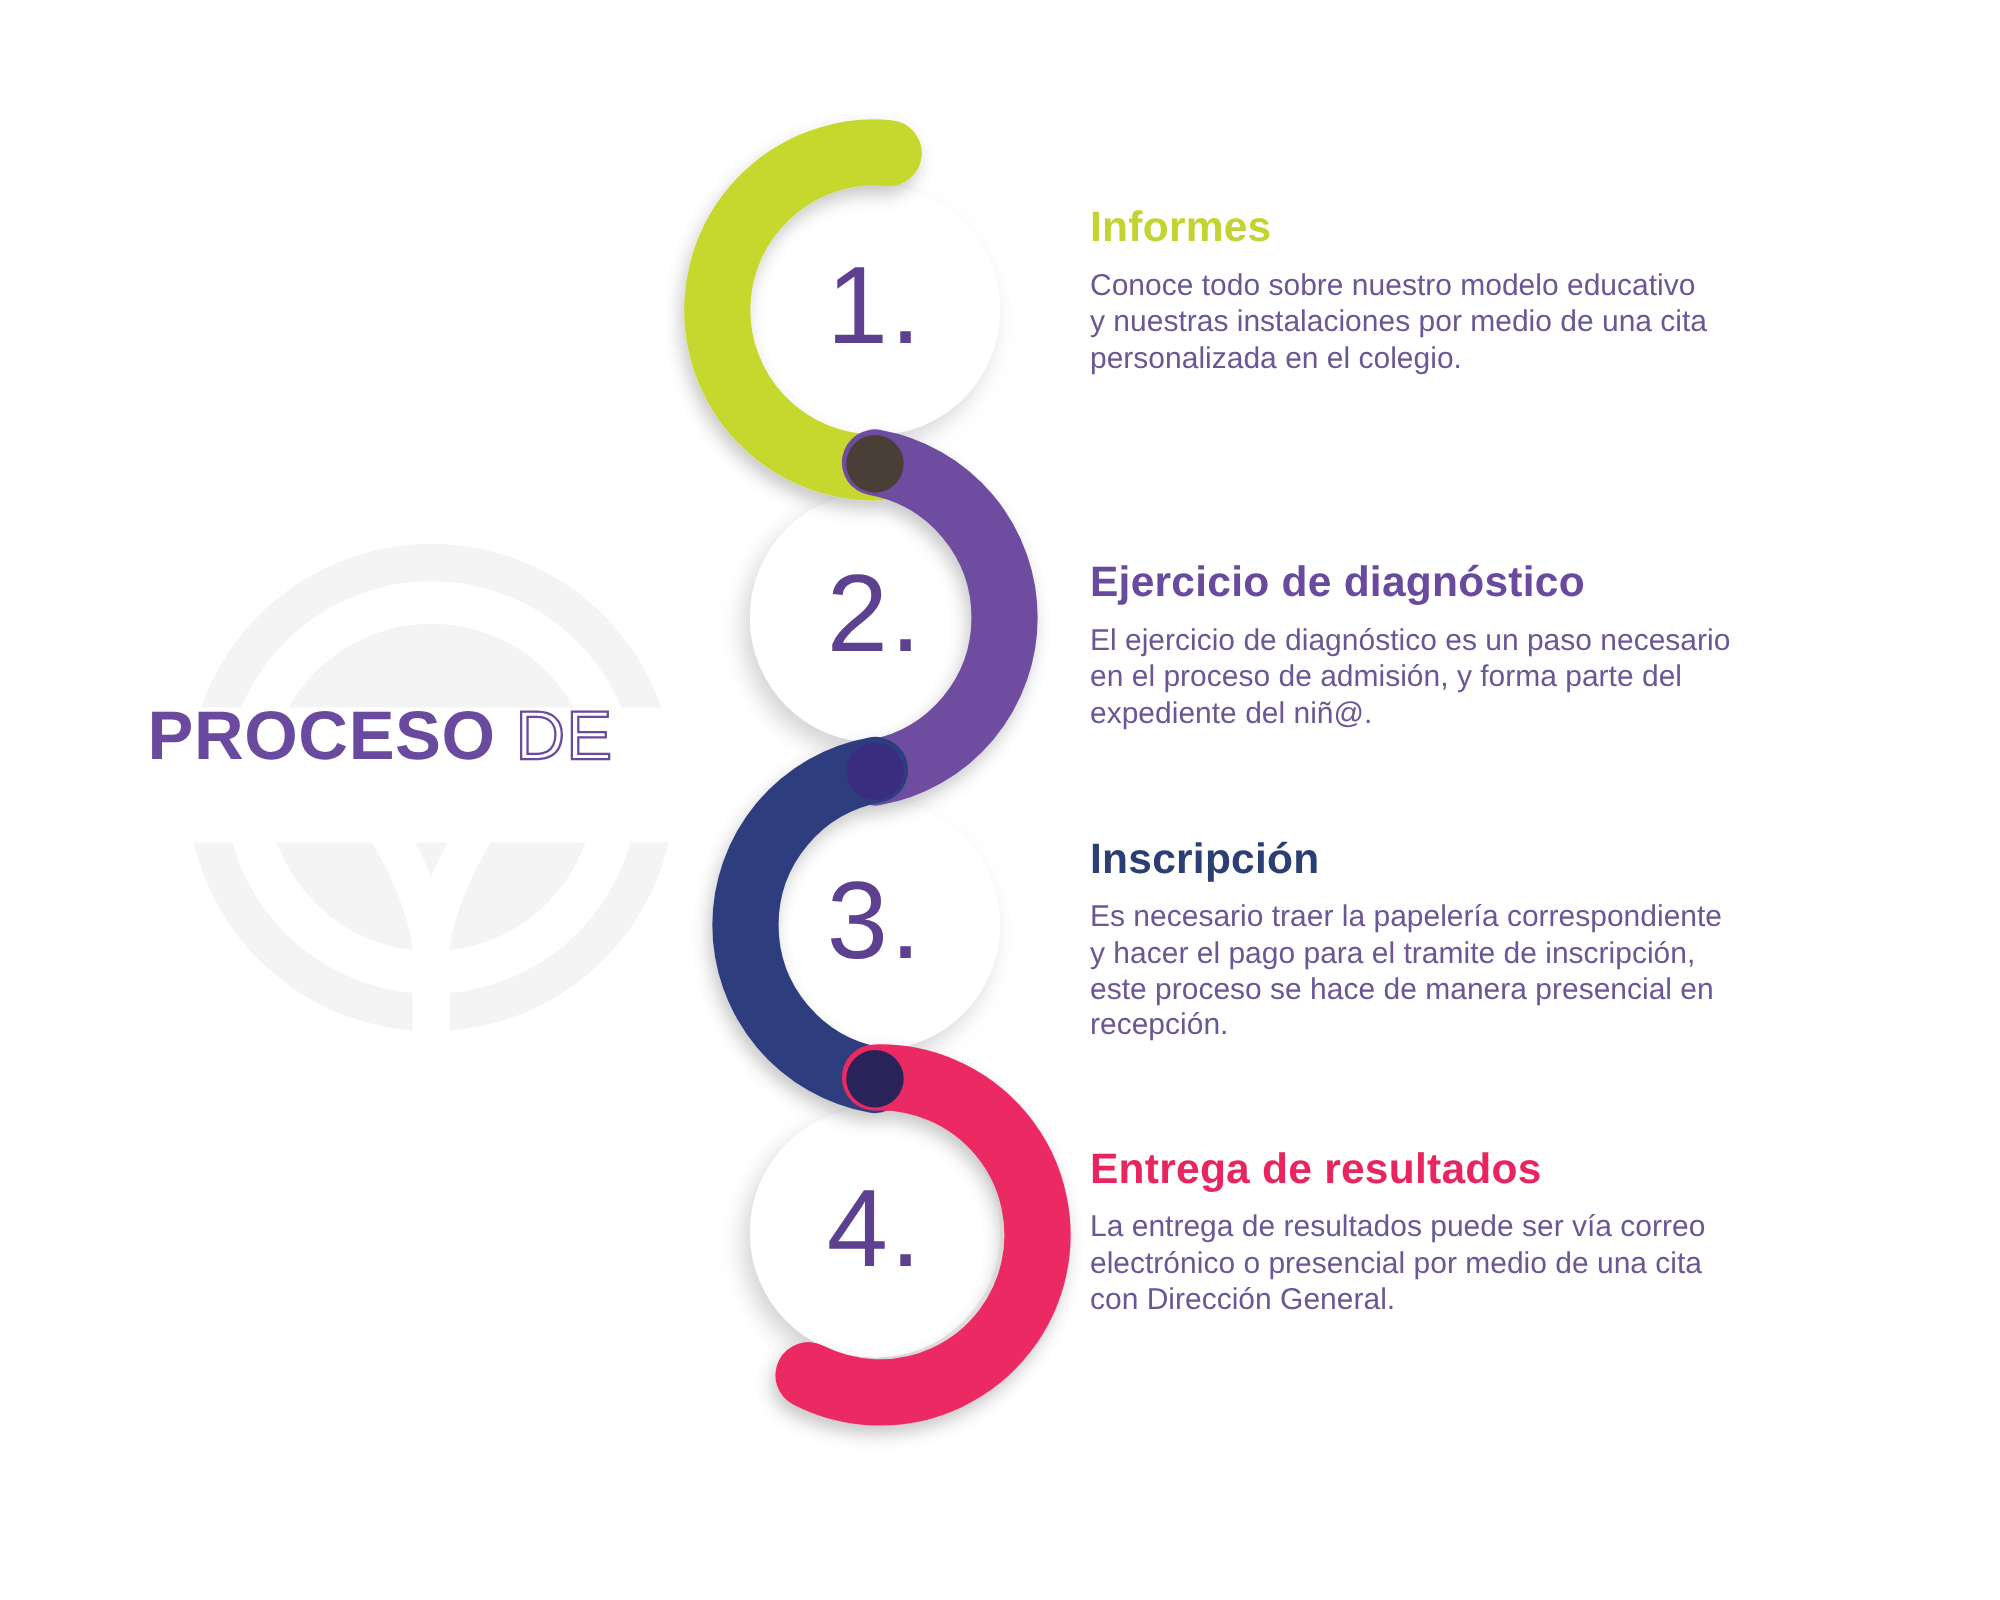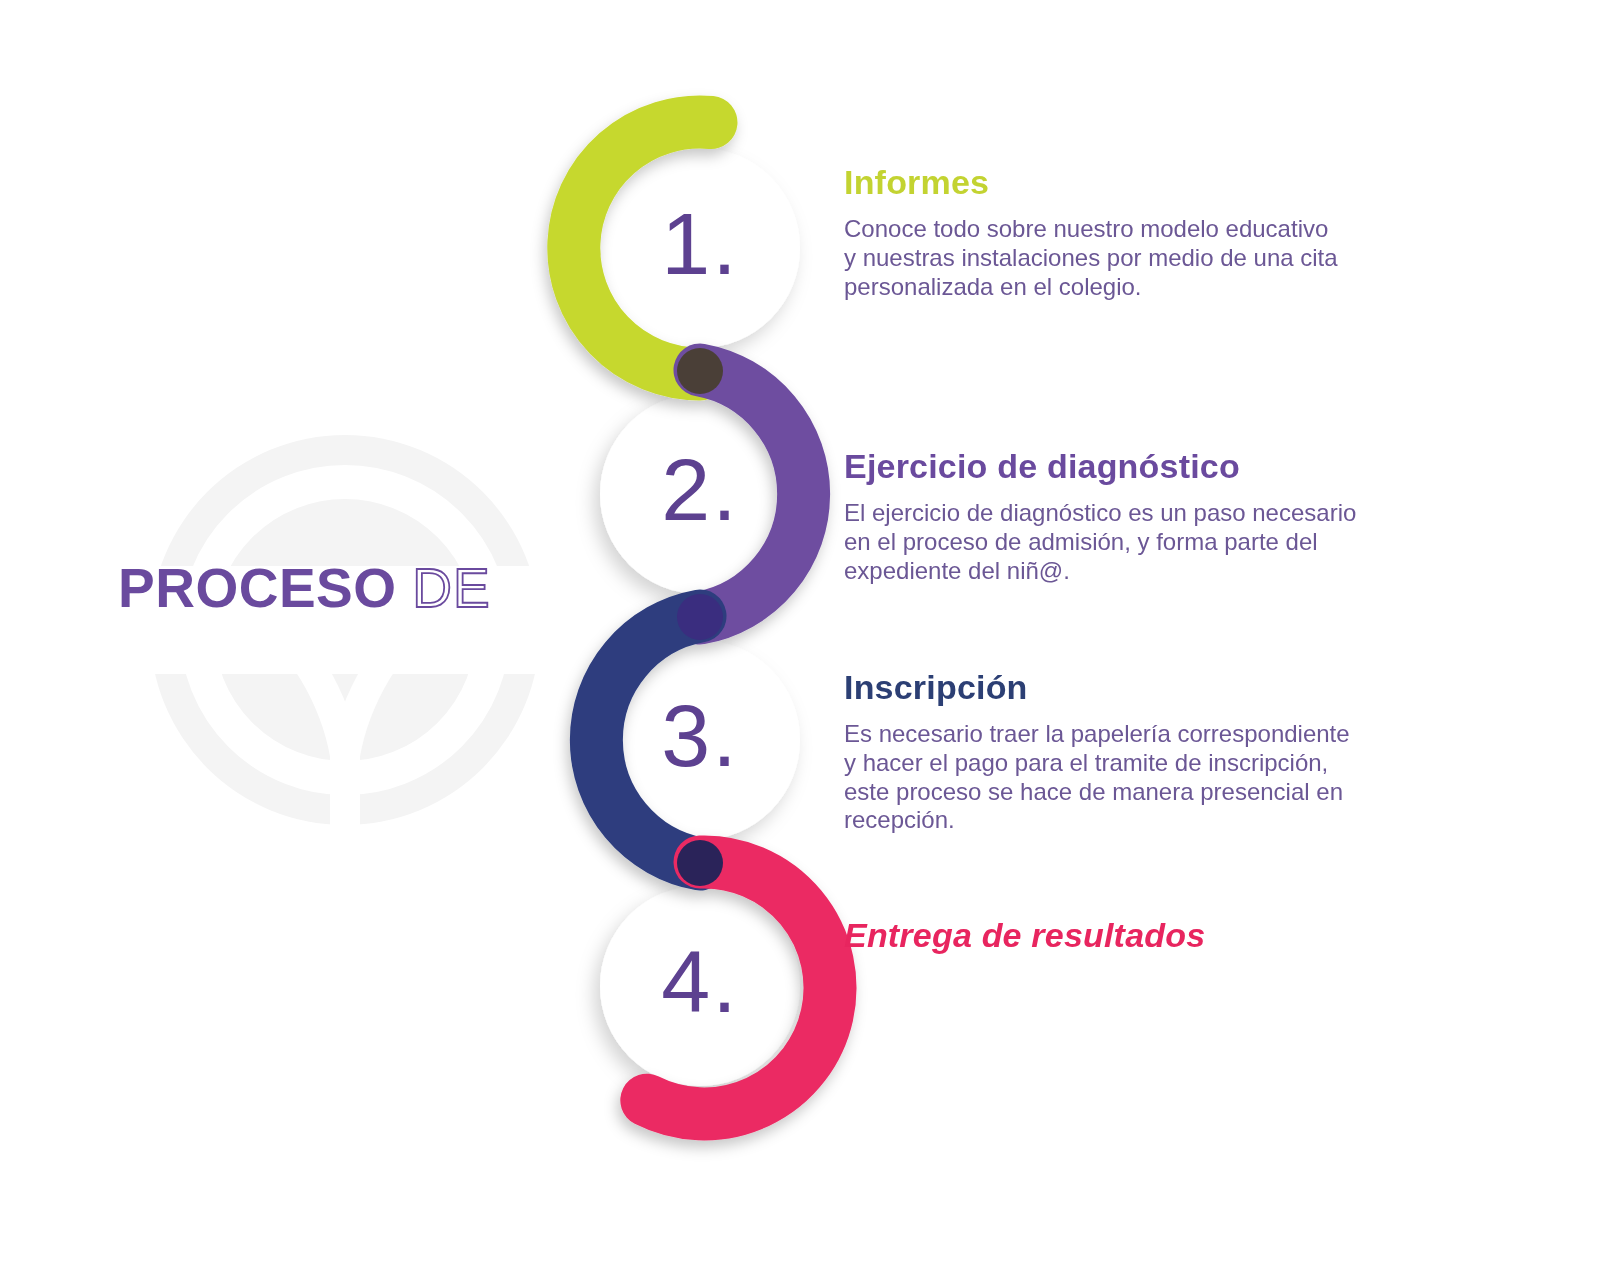--- a/index.html
+++ b/index.html
@@ -16,27 +16,27 @@
   }
   .title .outline{
     color:transparent;-webkit-text-stroke:1.8px #6a4a9e;font-weight:400;letter-spacing:1px;
   }
   
   .step-number{
     position:absolute;transform:translate(-50%,-54%);
     font-size:88px;font-weight:300;color:#5d4190;line-height:1;letter-spacing:2px;
   }
   
-  .step-text{position:absolute;left:844px;width:600px;}
+  .step-text{position:absolute;left:872px;width:600px;}
   .step-text h3{margin:0 0 13px 0;font-size:34px;font-weight:800;letter-spacing:.2px;}
   .step-text p{margin:0;font-size:24px;line-height:1.2;color:#6b5795;white-space:pre-line;}
   .step-1-text{top:163px;}
   .step-2-text{top:403px;margin-top:44px;}
   .step-3-text{top:656px;}
-  .step-4-text{top:916px;font-style:italic;}
+  .step-4-text{top:916px;}
   .step-1-text h3{color:#c3d331;}
   .step-2-text h3{color:#6a4a9e;}
   .step-3-text h3{color:#2c3f74;margin-top:12px;}
   .step-4-text h3{color:#e8255f;}
 </style>
 </head>
 <body>
 
 <div id="canvas">
 
@@ -105,15 +105,18 @@
   <div class="step-text step-3-text">
     <h3>Inscripción</h3>
     <p>Es necesario traer la papelería correspondiente
 y hacer el pago para el tramite de inscripción,
 este proceso se hace de manera presencial en
 recepción.</p>
   </div>
 
   <div class="step-text step-4-text">
     <h3>Entrega de resultados</h3>
+    <p>La entrega de resultados puede ser vía correo
+electrónico o presencial por medio de una cita
+con Dirección General.</p>
   </div>
 
 </div>
 
 </body></html>

